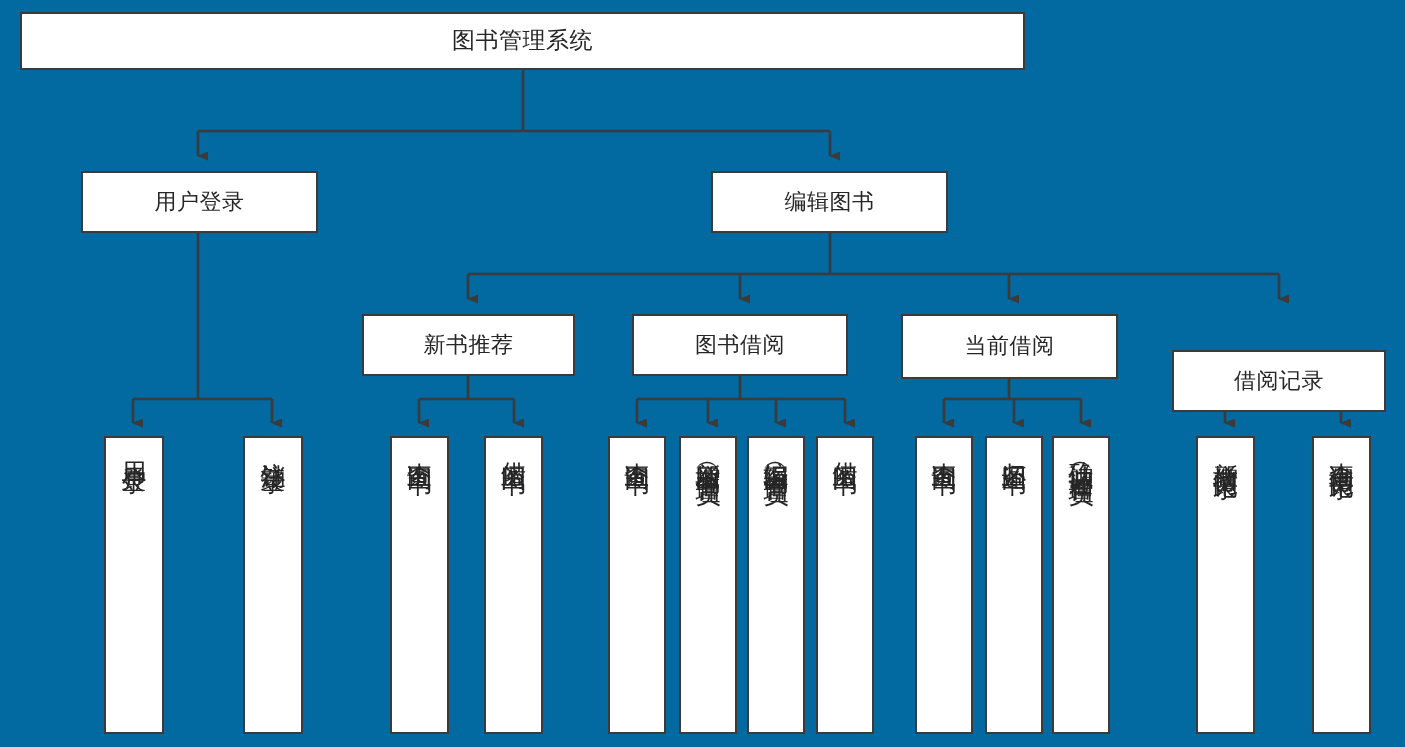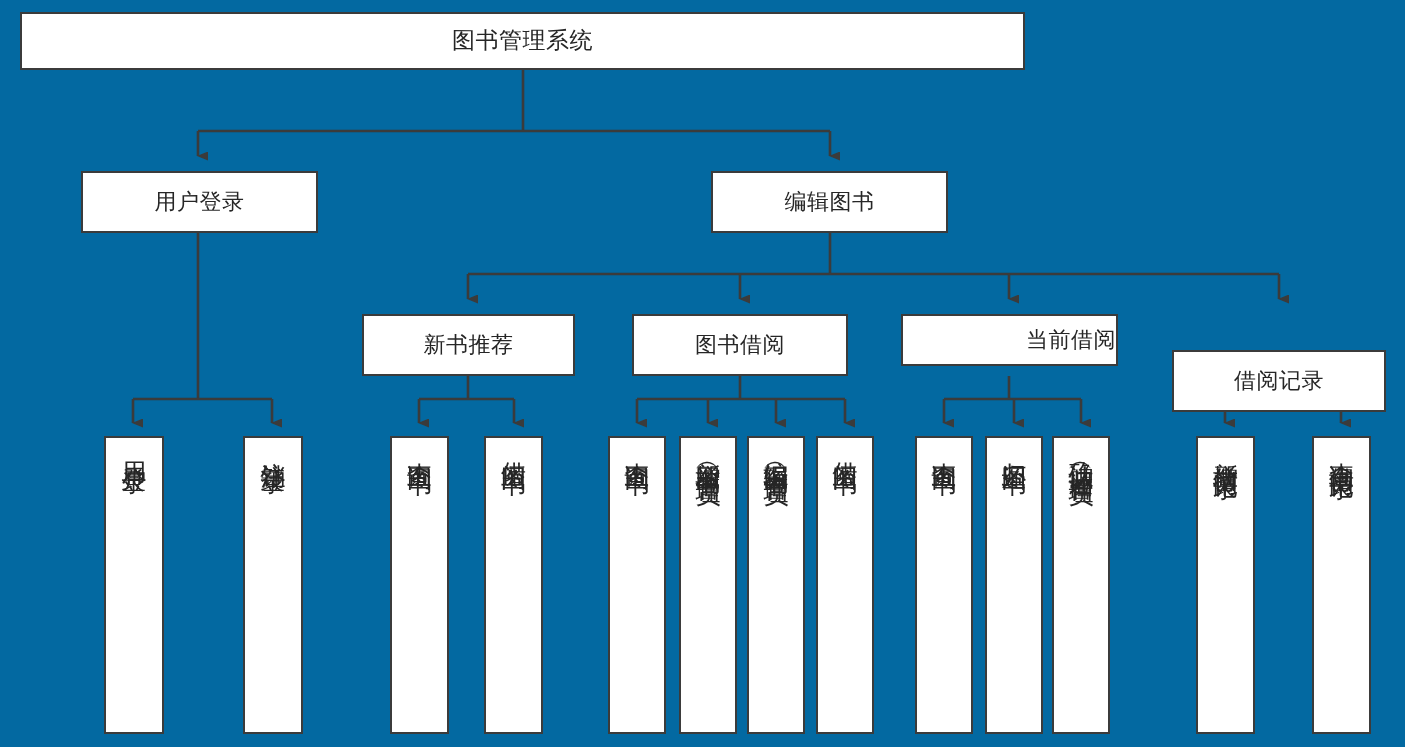--- a/index.html
+++ b/index.html
@@ -140,21 +140,21 @@
   <div class="node h" style="left:711px; top:171px; width:237px; height:62px;">
     <span class="label">编辑图书</span>
   </div>
 
   <div class="node h" style="left:362px; top:314px; width:213px; height:62px;">
     <span class="label">新书推荐</span>
   </div>
   <div class="node h" style="left:632px; top:314px; width:216px; height:62px;">
     <span class="label">图书借阅</span>
   </div>
-  <div class="node h" style="left:901px; top:314px; width:217px; height:52px;justify-content:flex-end;">
+  <div class="node h" style="left:901px; top:314px; width:217px; height:65px;">
     <span class="label">当前借阅</span>
   </div>
   <div class="node h" style="left:1172px; top:314px; width:214px; height:62px;margin-top:36px;">
     <span class="label">借阅记录</span>
   </div>
 
   <div class="node v" style="left:104px; top:436px; width:60px; height:298px;">
     <span class="label">用户登录</span>
   </div>
   <div class="node v" style="left:243px; top:436px; width:60px; height:298px;">

